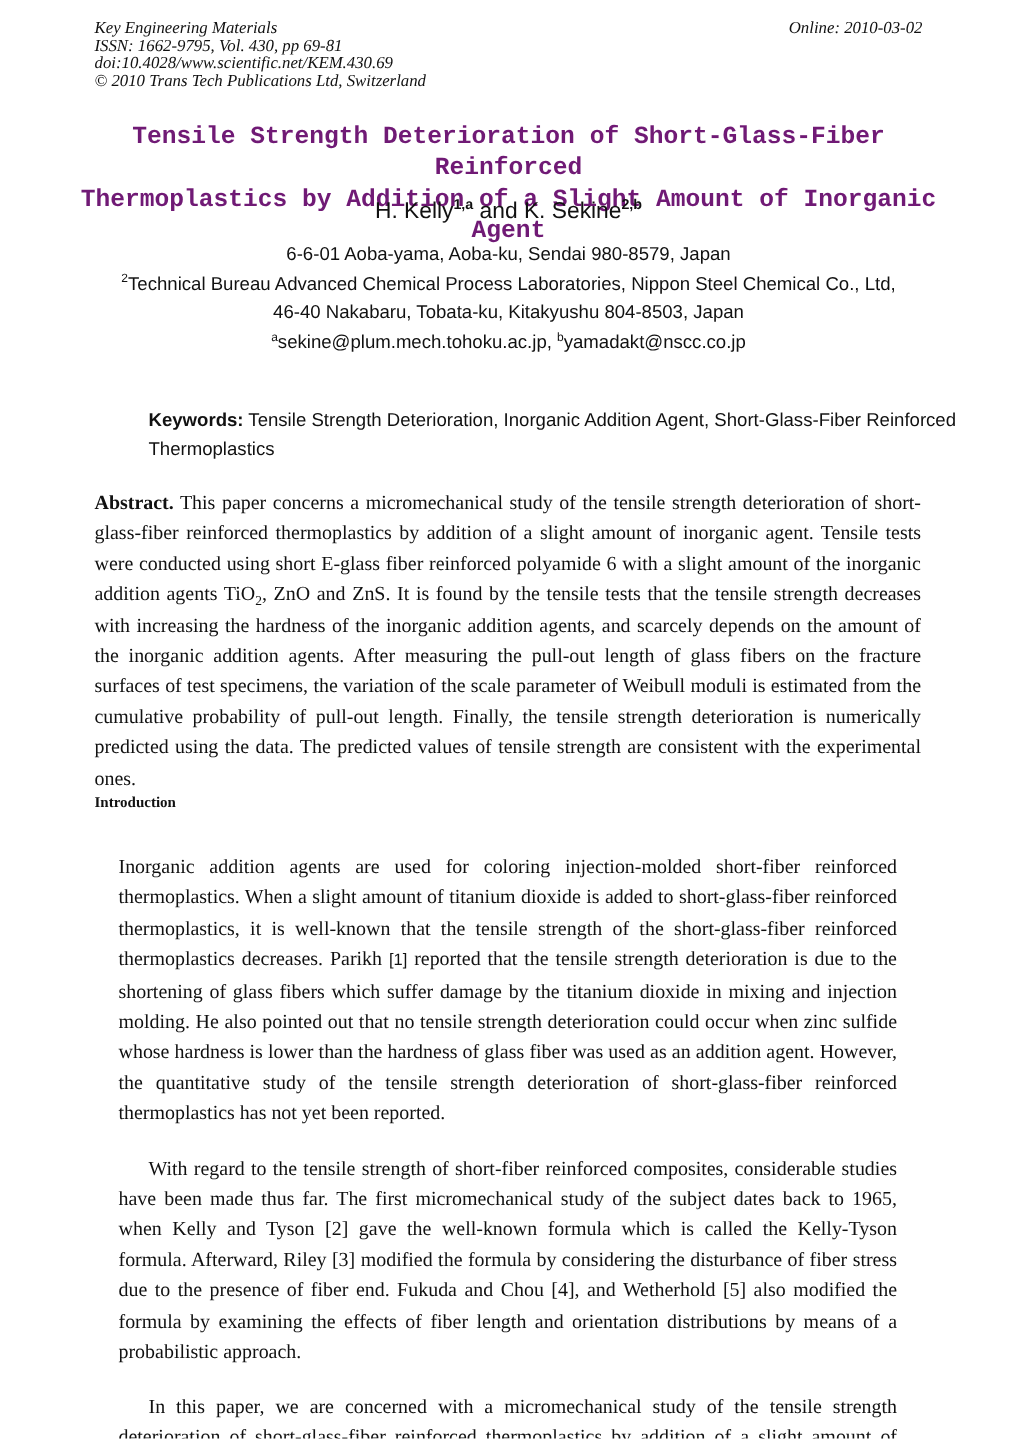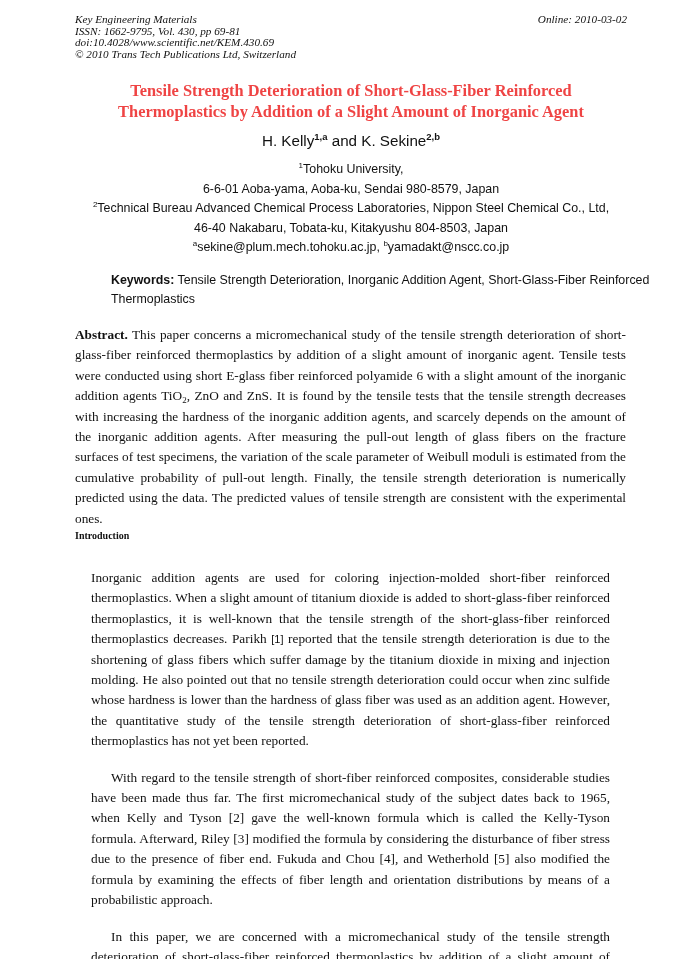--- a/index.html
+++ b/index.html
@@ -1,25 +1,25 @@
 <!DOCTYPE html>
 <html><head>
 <meta charset="utf-8">
 <style>
   html, body { margin: 0; padding: 0; background: #ffffff; }
   body { width: 678px; height: 959px; position: relative; overflow: hidden; color: #111; }
-  .page { position: absolute; left: 12px; top: 0; width: 554px; height: 959px; background: #fff; }
+  .page { position: absolute; left: 0; top: 0; width: 554px; height: 959px; background: #fff; }
 
   .header { position: absolute; left: 63px; top: 14px; width: 552px;
     font-family: "Liberation Serif", serif; font-style: italic; font-size: 11.2px; line-height: 11.6px; color: #111; }
   .header-left div { white-space: nowrap; }
   .header-right { position: absolute; right: 0; top: 0; white-space: nowrap; }
 
   .title { position: absolute; left: 40px; top: 80px; width: 598px; text-align: center;
-    font-family: Liberation Serif, serif; font-weight: bold; font-size: 16.4px; line-height: 21px; color: #ef4444; }
+    font-family: Liberation Mono, monospace; font-weight: bold; font-size: 16.4px; line-height: 21px; color: #701a75; }
 
   .authors { position: absolute; left: 40px; top: 131px; width: 598px; text-align: center;
     font-family: "Liberation Sans", sans-serif; font-size: 15.2px; line-height: 20px; }
   .authors sup { font-size: 9.5px; vertical-align: 6px; line-height: 0; font-weight: bold; }
 
   .affils { position: absolute; left: 40px; top: 160px; width: 598px; text-align: center;
     font-family: "Liberation Sans", sans-serif; font-size: 12.4px; line-height: 19.6px; }
   .affils sup { font-size: 8px; vertical-align: 5px; line-height: 0; }
 
   .keywords { position: absolute; left: 63px; top: 271px; width: 552px;
@@ -55,21 +55,20 @@
   <div class="title">
     <div>Tensile Strength Deterioration of Short-Glass-Fiber Reinforced</div>
     <div>Thermoplastics by Addition of a Slight Amount of Inorganic Agent</div>
   </div>
 
   <div class="authors">
     <span>H. Kelly</span><sup>1,a</sup><span style="white-space:pre"> and </span><span>K. Sekine</span><sup>2,b</sup>
   </div>
 
   <div class="affils">
-    <div><sup>1</sup><span>Tohoku University,</span></div>
     <div>6-6-01 Aoba-yama, Aoba-ku, Sendai 980-8579, Japan</div>
     <div><sup>2</sup><span>Technical Bureau Advanced Chemical Process Laboratories, Nippon Steel Chemical Co., Ltd,</span></div>
     <div>46-40 Nakabaru, Tobata-ku, Kitakyushu 804-8503, Japan</div>
     <div><sup>a</sup><span style="white-space:pre">sekine@plum.mech.tohoku.ac.jp, </span><sup>b</sup><span>yamadakt@nscc.co.jp</span></div>
   </div>
 
   <div class="keywords">
     <b>Keywords:</b><span style="white-space:pre-wrap"> Tensile Strength Deterioration, Inorganic Addition Agent, Short-Glass-Fiber Reinforced Thermoplastics</span>
   </div>
 

